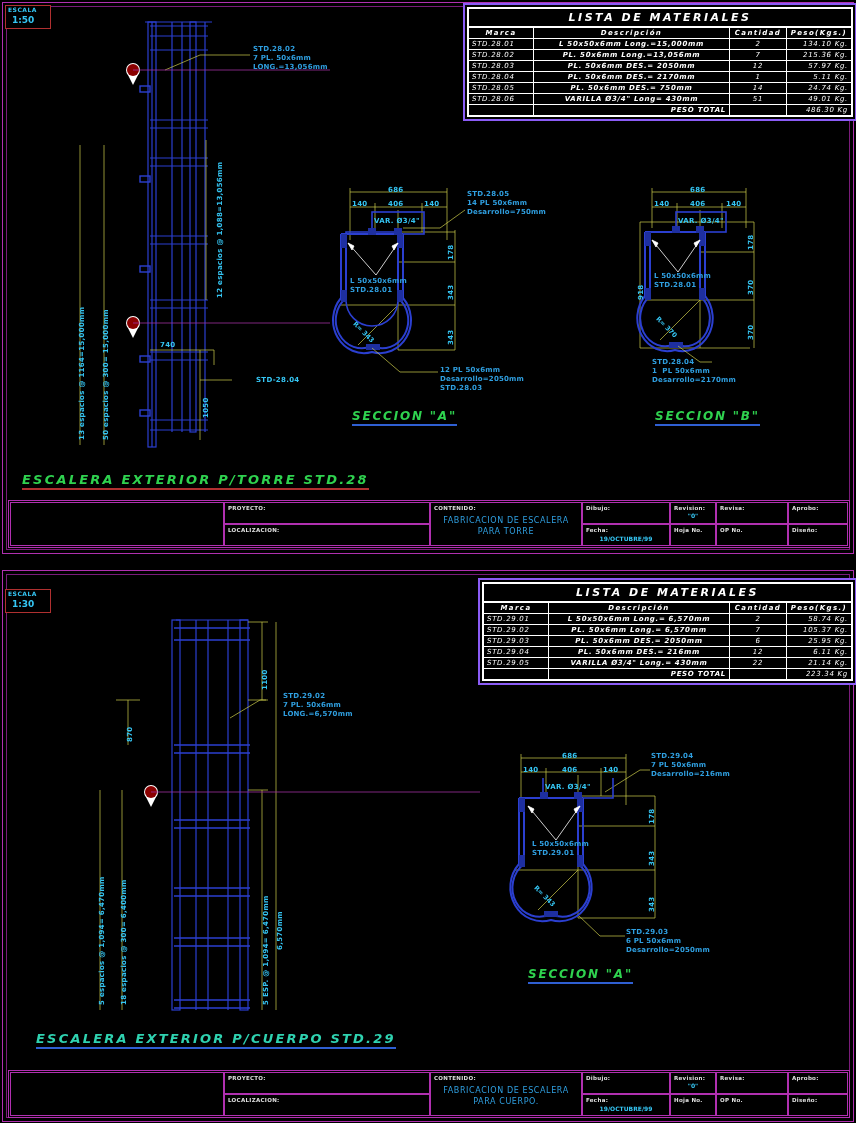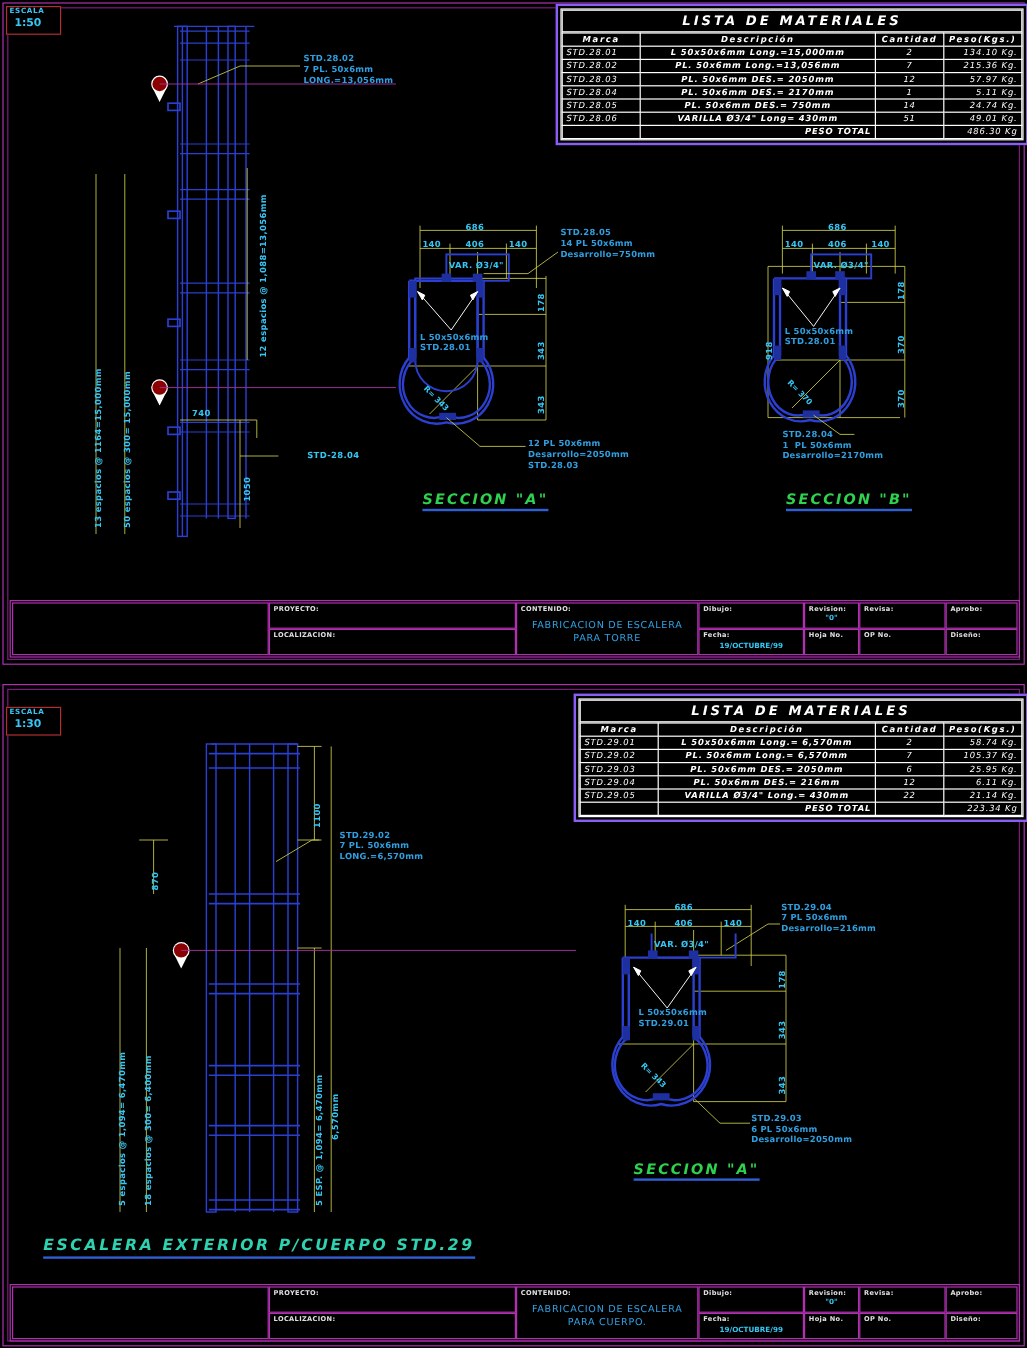--- a/index.html
+++ b/index.html
@@ -346,20 +346,21 @@
   <div class="dimv" style="left:747px;top:340px;">370</div>
   <div class="dimsm" style="left:660px;top:315px;transform:rotate(45deg);transform-origin:0 0;">R= 370</div>
   <div class="dim" style="left:678px;top:217px;">VAR.  Ø3/4"</div>
   <div class="note" style="left:654px;top:272px;">L 50x50x6mm
 STD.28.01</div>
   <div class="note" style="left:652px;top:358px;">STD.28.04
 1  PL 50x6mm
 Desarrollo=2170mm</div>
   <div class="sectitle" style="left:655px;top:409px;">SECCION   "B"</div>
 
+  <div class="dtitle" style="left:22px;top:472px;">ESCALERA  EXTERIOR  P/TORRE  STD.28</div>
 
   <div class="tb" style="left:8px;top:500px;width:840px;height:46px;"></div>
   <div class="tb" style="left:10px;top:502px;width:212px;height:42px;"></div>
 
   <div class="tb" style="left:224px;top:502px;width:204px;height:20px;">
     <div class="lbl">PROYECTO:</div>
   </div>
   <div class="tb" style="left:224px;top:524px;width:204px;height:20px;">
     <div class="lbl">LOCALIZACION:</div>
   </div>

